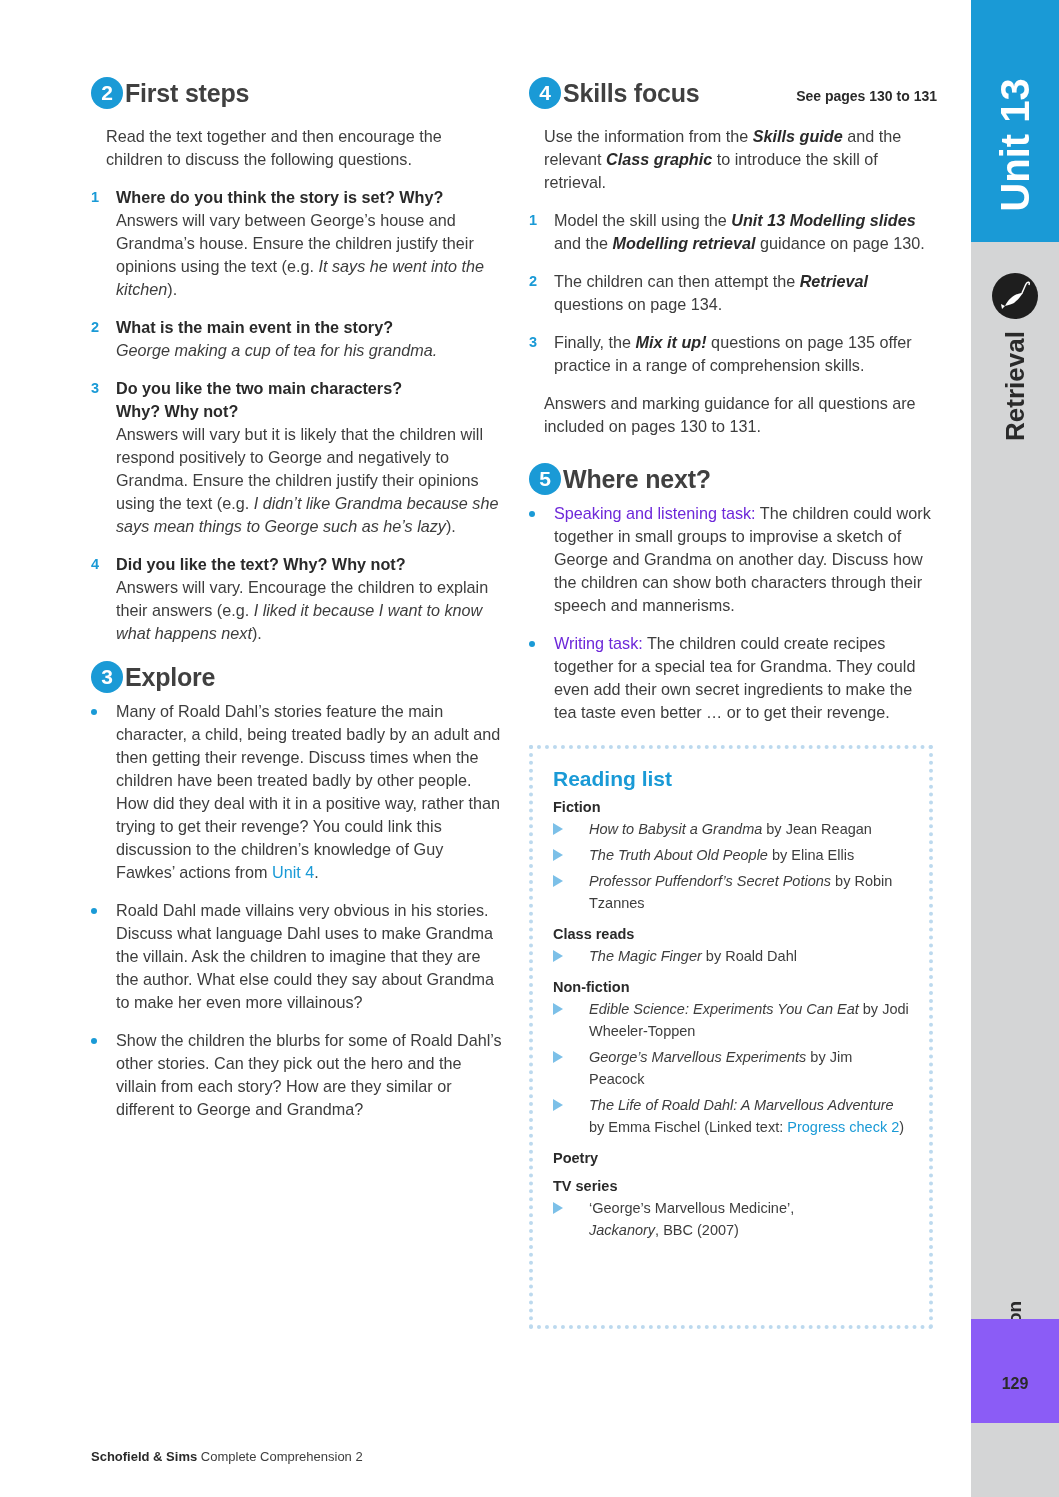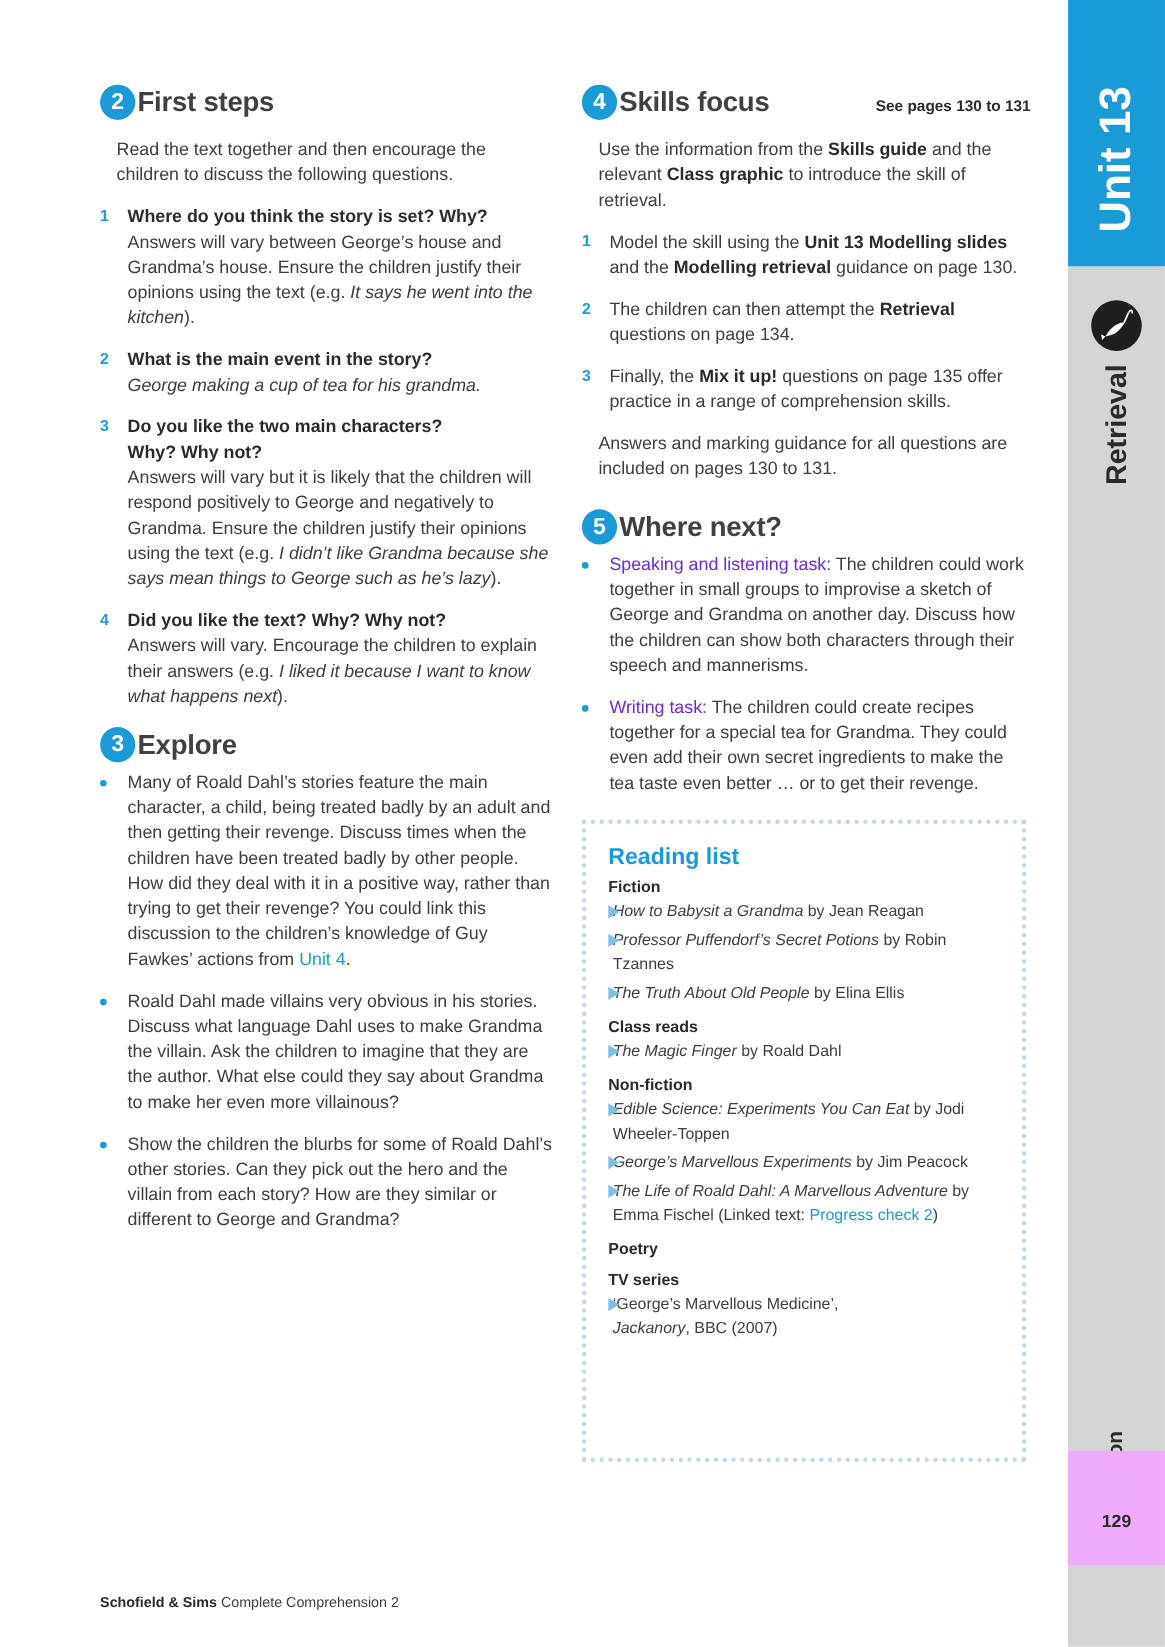--- a/index.html
+++ b/index.html
@@ -22,39 +22,39 @@
     flex: 0 0 32px;
   }
   .sec-title { color: #404040; font-weight: bold; font-size: 25px; margin-left: 2px; letter-spacing: -0.2px; }
   .sec-ref { position: absolute; right: 2px; top: 12px; font-size: 14px; font-weight: bold; color: #2a2a2a; }
 
   p.body { margin: 15px; font-size: 16.2px; line-height: 23px; color: #3d3d3d; }
   .num-list { margin: 14px 0 0 0; padding: 0; list-style: none; }
   .num-list li { position: relative; padding-left: 25px; font-size: 16.2px; line-height: 23px; margin-bottom: 15px; color: #3d3d3d; }
   .num-list .n { position: absolute; left: 0; top: 0; color: #1a9ad6; font-weight: bold; font-size: 14.5px; }
   .q { font-weight: bold; color: #2a2a2a; display: block; font-weight: 600; }
-  .b { font-weight: bold; color: #2a2a2a; }
+  .b { font-weight: bold; color: #2a2a2a; font-style: italic; }
   em { font-style: italic; }
   .link { color: #1a9ad6; text-align: right; }
 
   .bullet-list { margin: 4px 0 0 0; padding: 0; list-style: none; }
   .bullet-list li { position: relative; padding-left: 25px; font-size: 16.2px; line-height: 23px; margin-bottom: 15px; color: #3d3d3d; }
   .bullet-list .dot { position: absolute; left: 0; top: 9px; width: 6px; height: 6px; border-radius: 50%; background: #1a9ad6; }
   .task { color: #6d28d9; }
 
   .reading-box {
     position: absolute; left: 529px; top: 745px; width: 404px; height: 584px;
     border: 4px dotted #bcd9ee; box-sizing: border-box;
     padding: 18px 20px 0 20px;
   }
   .rl-title { color: #1a9ad6; font-weight: bold; font-size: 21px; margin: 0 0 8px 0; }
   .rl-cat { font-weight: bold; font-size: 14.5px; color: #2a2a2a; margin: 12px 0 3px 0; }
   .rl-cat.first { margin-top: 0; }
   .rl-list { list-style: none; margin: 0; padding: 0; }
-  .rl-list li { position: relative; padding-left: 4px; font-size: 14.5px; line-height: 22px; color: #3d3d3d; margin-bottom: 4px; }
+  .rl-list li { position: relative; padding-left: 36px; font-size: 14.5px; line-height: 22px; color: #3d3d3d; margin-bottom: 4px; }
   .rl-list .tri {
     position: absolute; left: 0; top: 5px; width: 0; height: 0;
     border-top: 6px solid transparent; border-bottom: 6px solid transparent;
     border-left: 10px solid #7cc0e8;
   }
 
   .sidebar { position: absolute; left: 971px; top: 0; width: 88px; height: 1497px; background: #d4d5d6; }
   .unit-tab { position: absolute; left: 0; top: 0; width: 88px; height: 242px; background: #1a9ad6; }
   .unit-text {
     position: absolute; left: 44px; top: 145px;
@@ -68,21 +68,21 @@
   .skill-text {
     position: absolute; left: 44px; top: 386px;
     transform: translate(-50%, -50%) rotate(-90deg);
     color: #2a2a2a; font-weight: bold; font-size: 26px; white-space: nowrap;
   }
   .genre-text {
     position: absolute; left: 44px; top: 1332px;
     transform: translate(-50%, -50%) rotate(-90deg);
     color: #2a2a2a; font-weight: bold; font-size: 19px; white-space: nowrap;
   }
-  .page-tab { position: absolute; left: 0; top: 1319px; width: 88px; height: 104px; background: #f0abfc; }
+  .page-tab { position: absolute; left: 0; top: 1319px; width: 88px; height: 104px; background: #8b5cf6; }
   .page-num { position: absolute; left: 0; top: 56px; width: 88px; text-align: center; font-weight: bold; font-size: 16px; color: #2a2a2a; }
 
   .footer { position: absolute; left: 91px; top: 1449px; font-size: 13px; color: #3d3d3d; }
   .footer .pub { font-weight: bold; color: #2a2a2a; }
 </style>
 </head>
 <body>
 
 <div class="col col-left">
 
@@ -181,22 +181,22 @@
     </ul>
   </section>
 </div>
 
 <div class="reading-box">
   <div class="rl-title">Reading list</div>
 
   <div class="rl-cat first">Fiction</div>
   <ul class="rl-list">
     <li><span class="tri"></span><em>How to Babysit a Grandma</em><span> by Jean Reagan</span></li>
+    <li><span class="tri"></span><em>The Truth About Old People</em><span> by Elina Ellis</span></li>
     <li><span class="tri"></span><em>Professor Puffendorf’s Secret Potions</em><span> by Robin Tzannes</span></li>
-    <li><span class="tri"></span><em>The Truth About Old People</em><span> by Elina Ellis</span></li>
   </ul>
 
   <div class="rl-cat">Class reads</div>
   <ul class="rl-list">
     <li><span class="tri"></span><em>The Magic Finger</em><span> by Roald Dahl</span></li>
   </ul>
 
   <div class="rl-cat">Non-fiction</div>
   <ul class="rl-list">
     <li><span class="tri"></span><em>Edible Science: Experiments You Can Eat</em><span> by Jodi Wheeler-Toppen</span></li>

